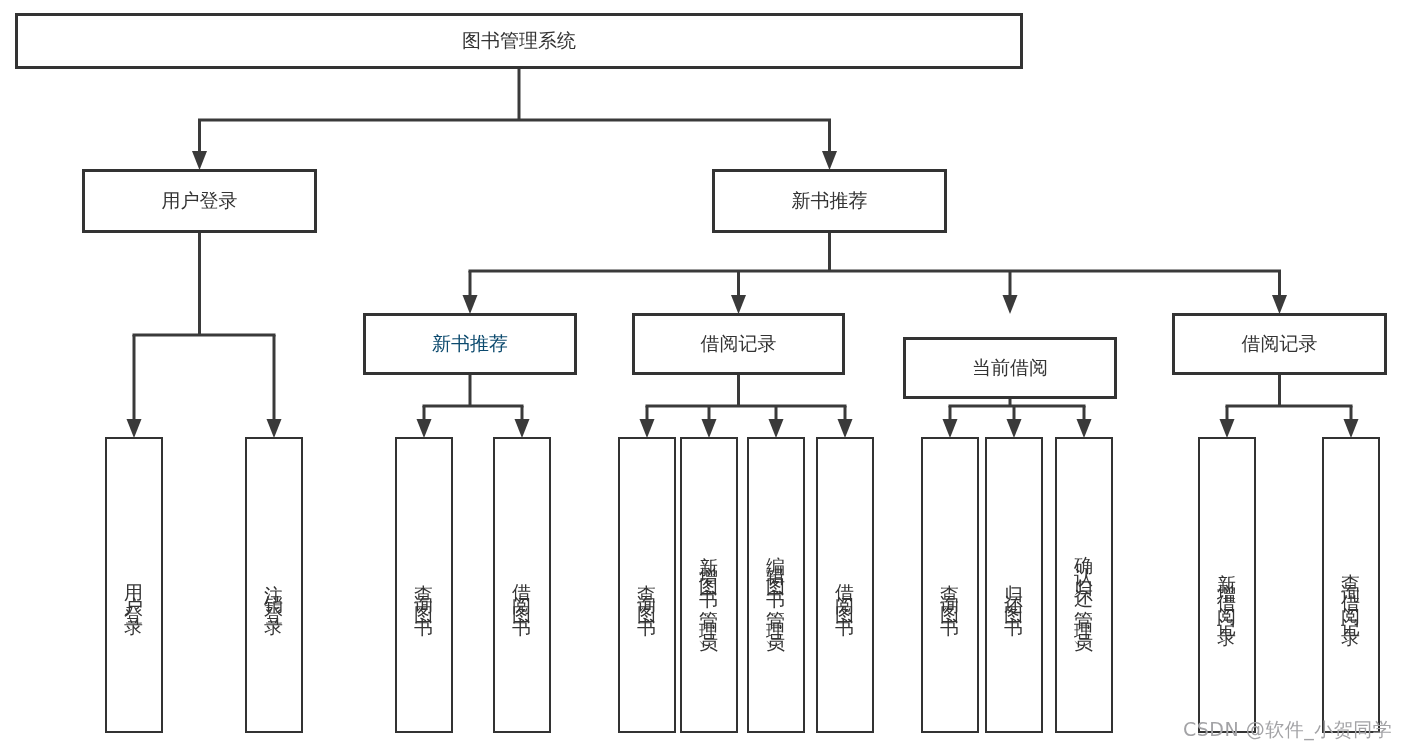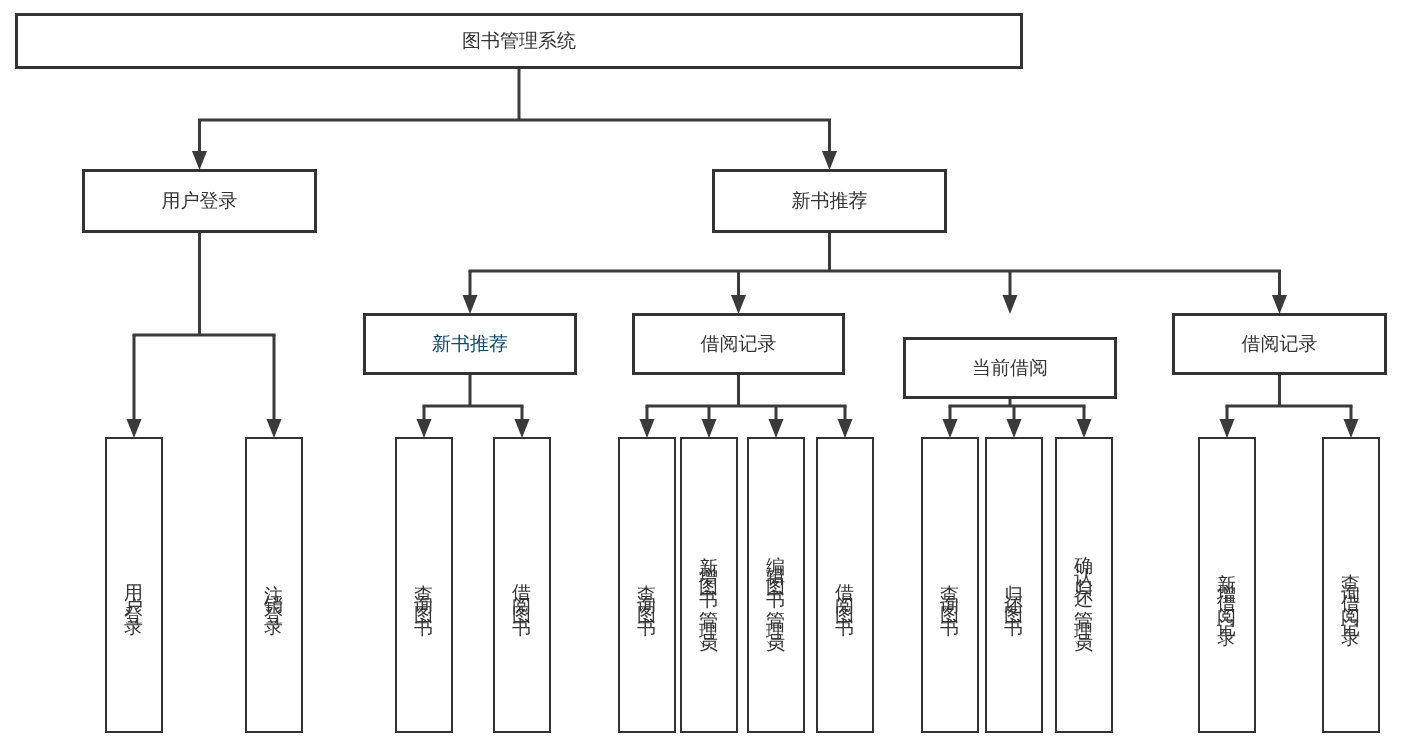--- a/index.html
+++ b/index.html
@@ -165,13 +165,14 @@
       <div class="node vertical" style="left: 1055px; top: 437px; width: 58px; height: 296px; border: 2.5px solid rgb(51, 51, 51); color: rgb(51, 51, 51); background: rgb(255, 255, 255); font-size: 19px;">
         <span class="label">确认归还（管理员）</span>
       </div>
       <div class="node vertical" style="left: 1198px; top: 437px; width: 58px; height: 296px; border: 2.5px solid rgb(51, 51, 51); color: rgb(51, 51, 51); background: rgb(255, 255, 255); font-size: 19px;">
         <span class="label">新增借阅记录</span>
       </div>
       <div class="node vertical" style="left: 1322px; top: 437px; width: 58px; height: 296px; border: 2.5px solid rgb(51, 51, 51); color: rgb(51, 51, 51); background: rgb(255, 255, 255); font-size: 19px;">
         <span class="label">查询借阅记录</span>
       </div>
     </div>
+  <div id="watermark">CSDN @软件_小贺同学</div>
 </div>
 
 </body></html>

